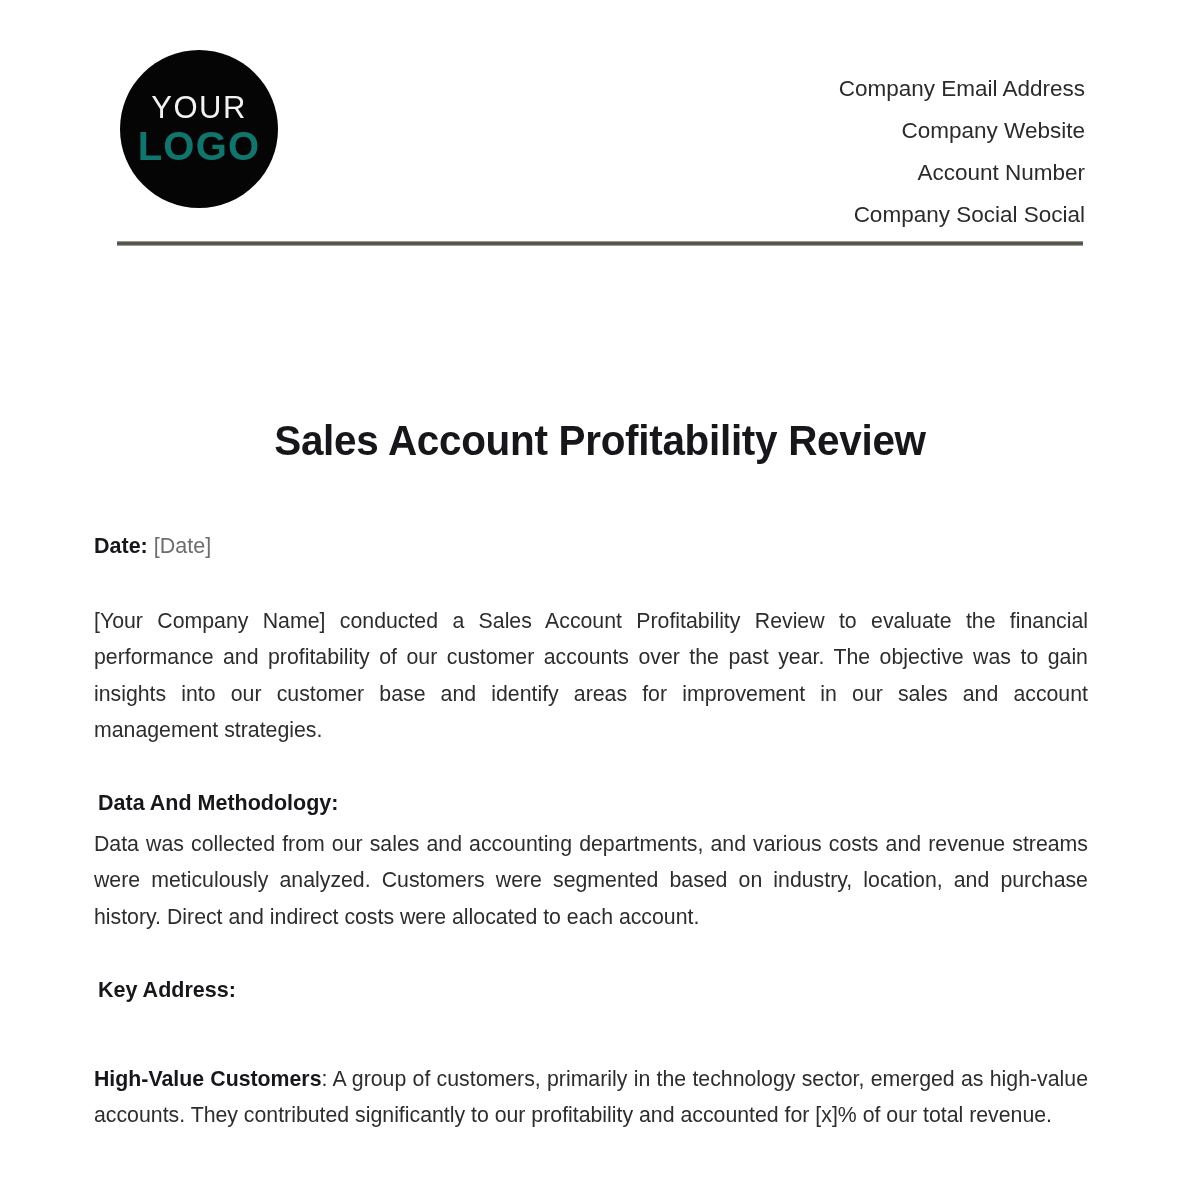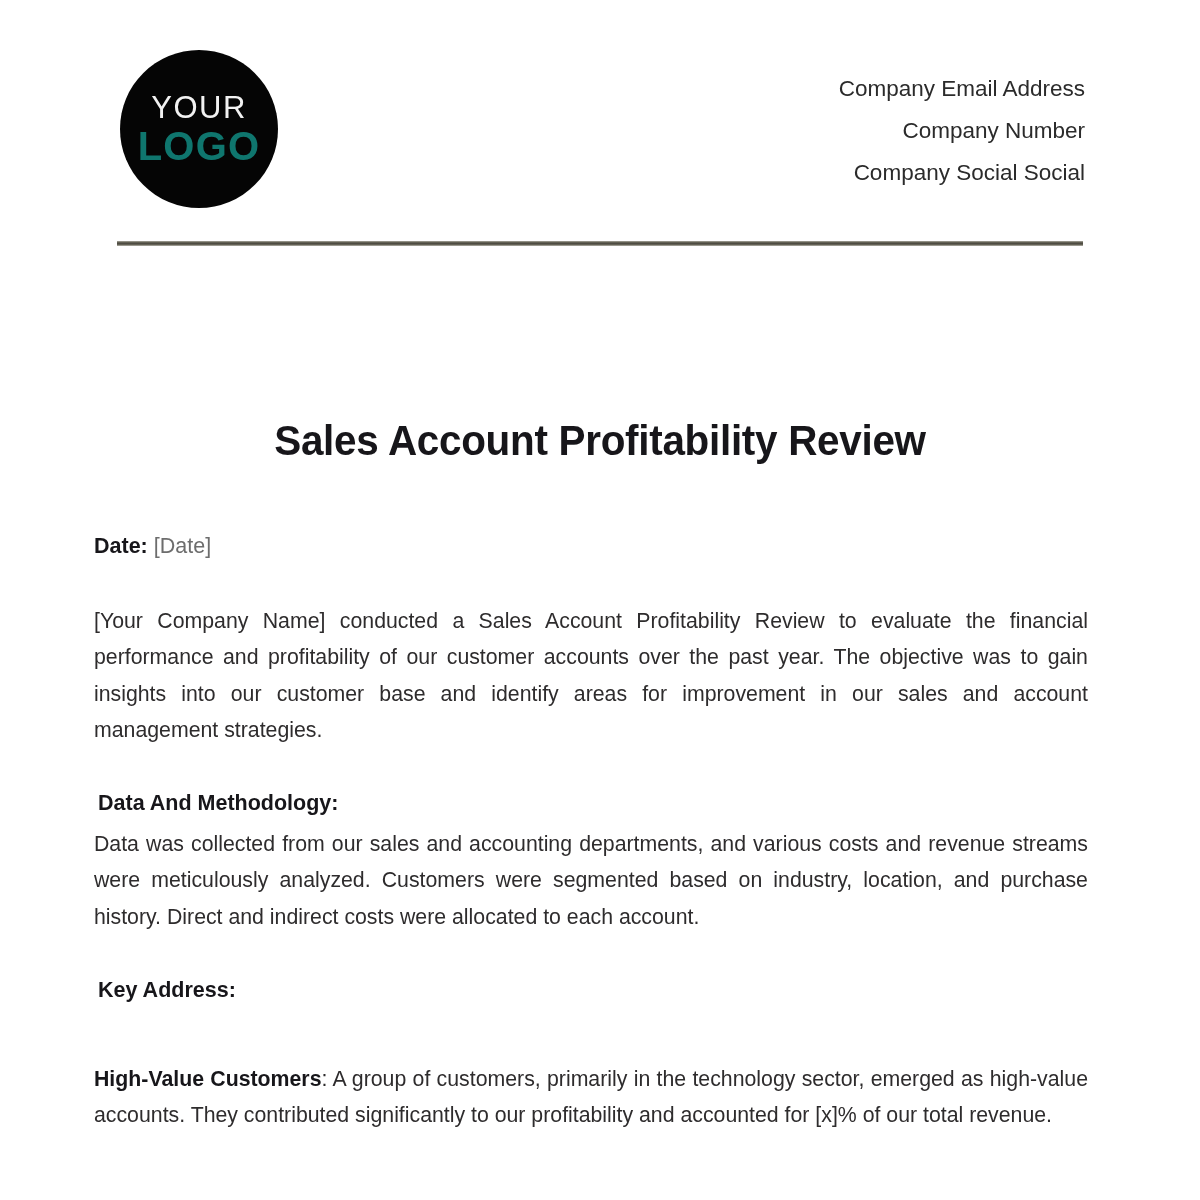--- a/index.html
+++ b/index.html
@@ -162,21 +162,22 @@
 
   <div class="header">
 
     <div class="logo-badge">
       <div class="logo-line1">YOUR</div>
       <div class="logo-line2">LOGO</div>
     </div>
 
     <div class="contact-block">
       <div class="contact-line">Company Email Address</div>
-      <div class="contact-line">Company Number</div>
+      <div class="contact-line">Company Website</div>
+      <div class="contact-line">Account Number</div>
       <div class="contact-line">Company Social Social</div>
     </div>
 
     <div class="header-rule"></div>
   </div>
 
   <div class="doc-title">Sales Account Profitability Review</div>
 
   <div class="content">
 

